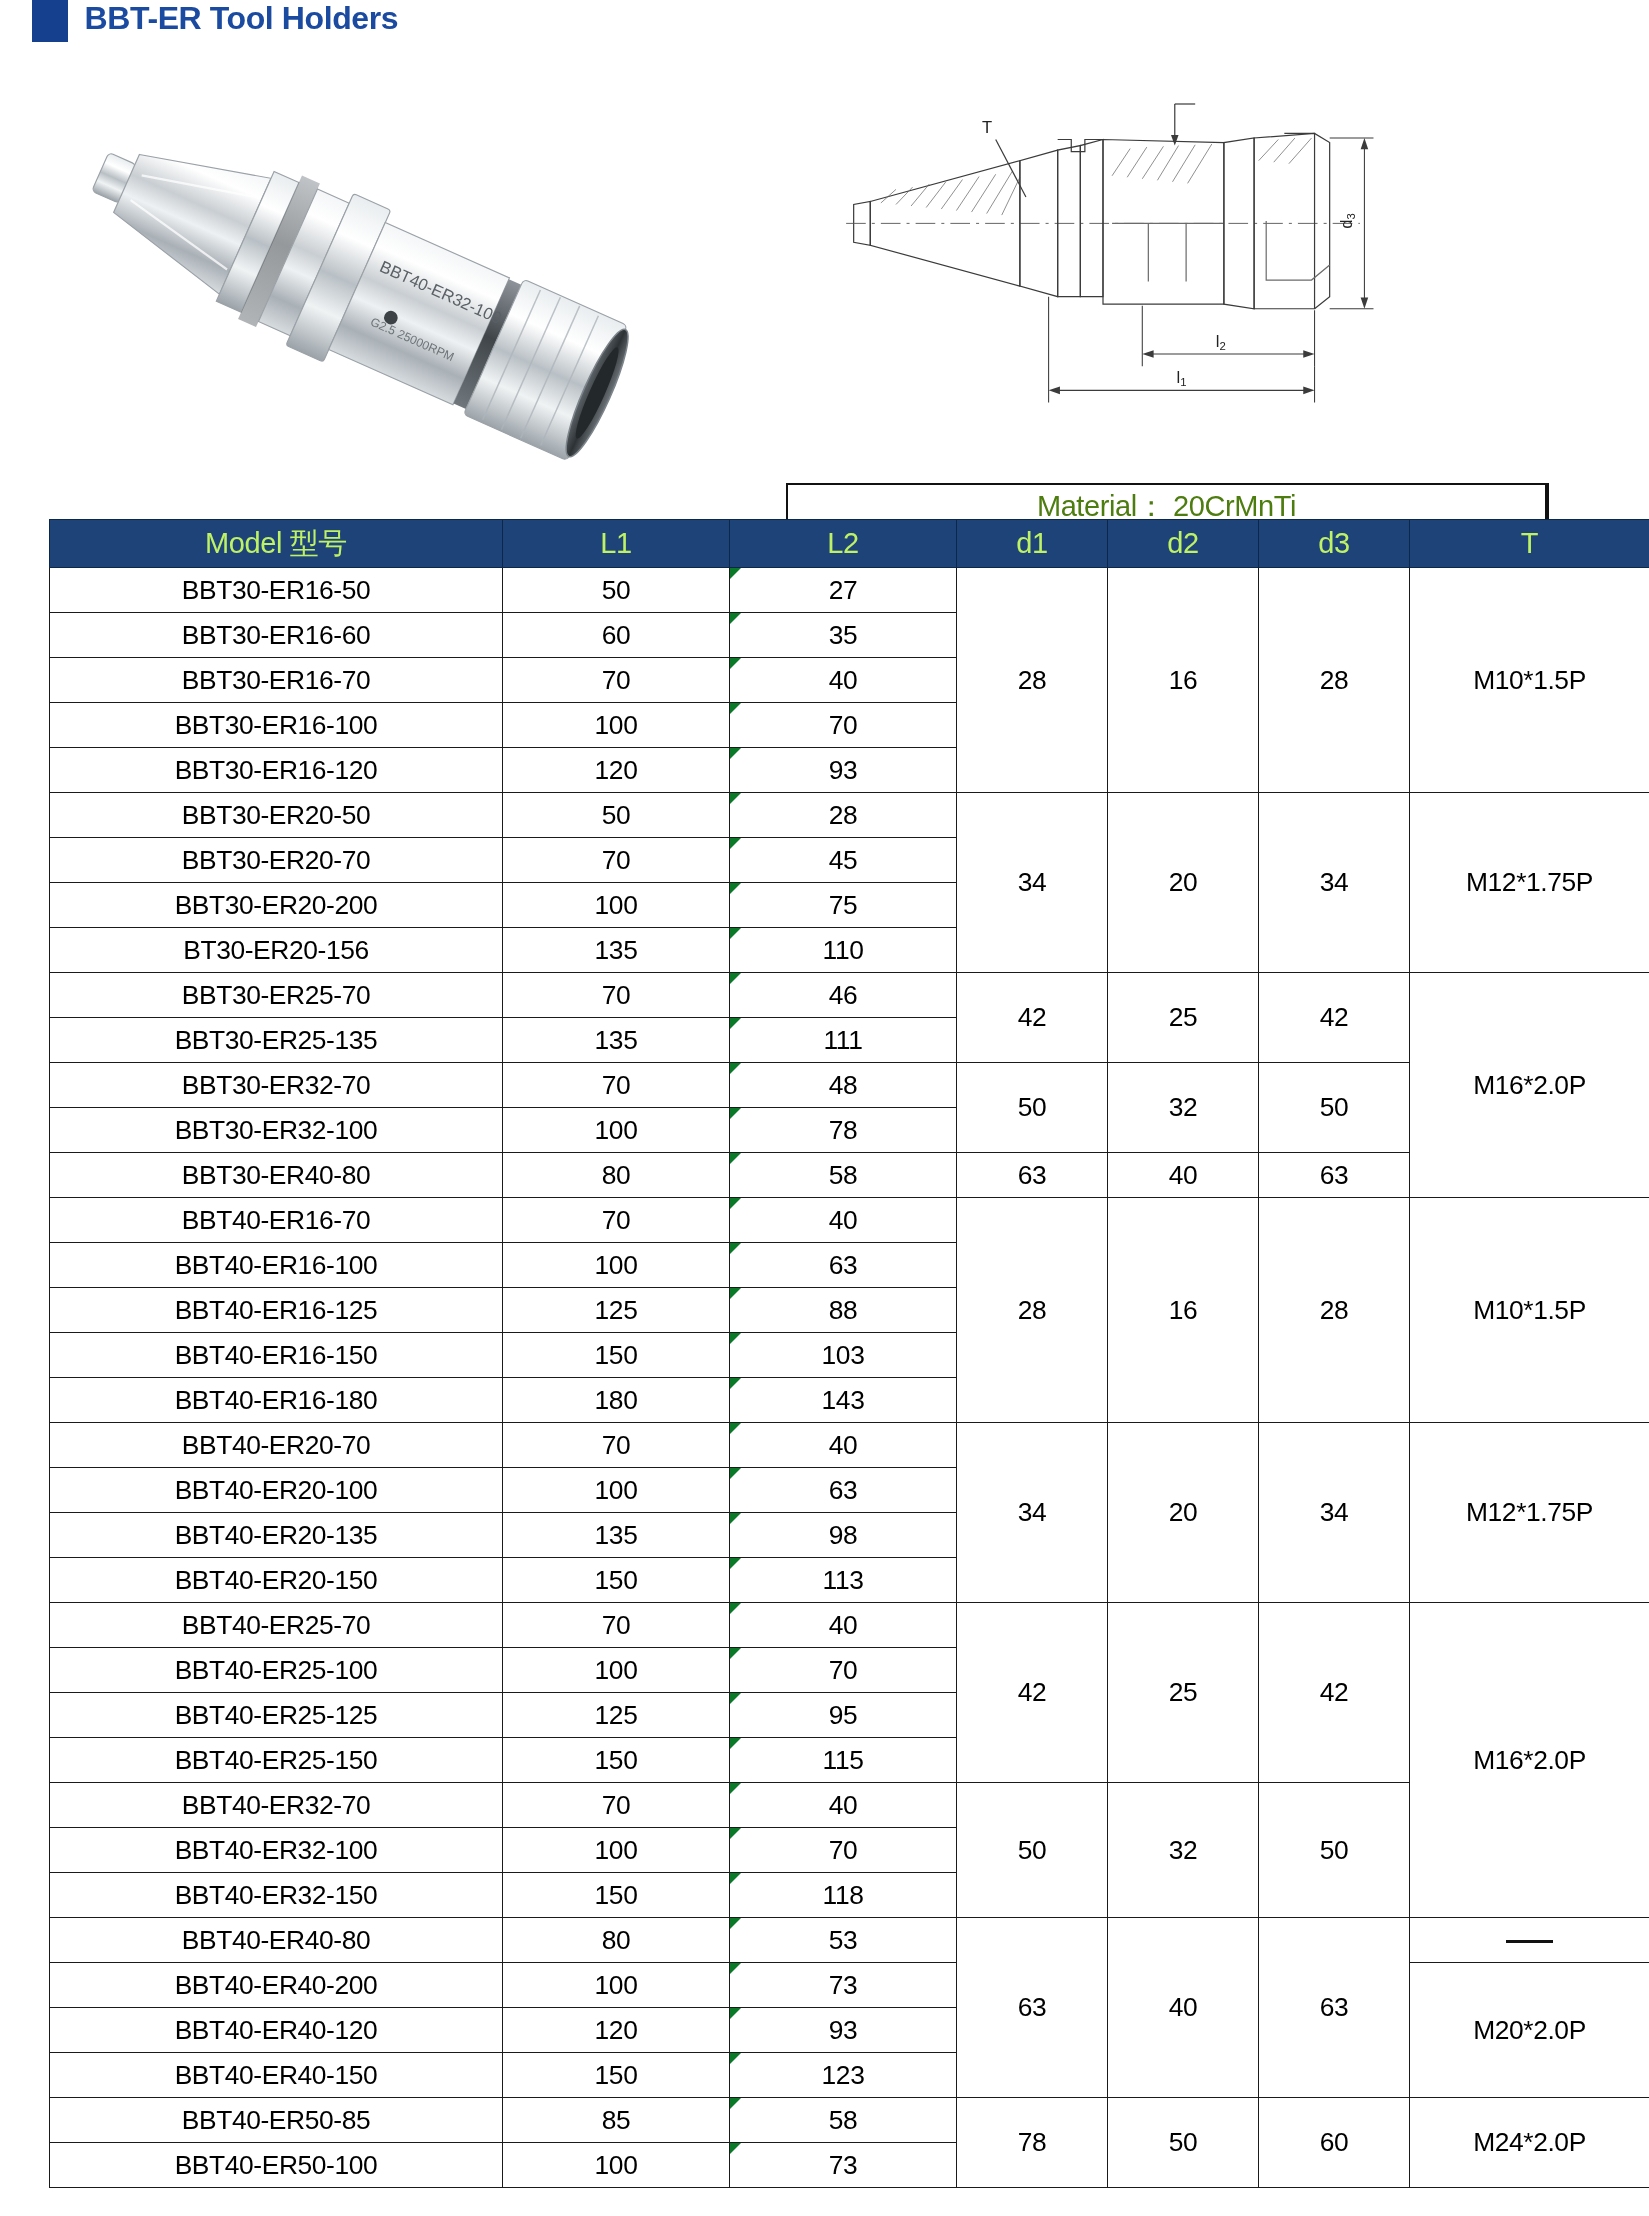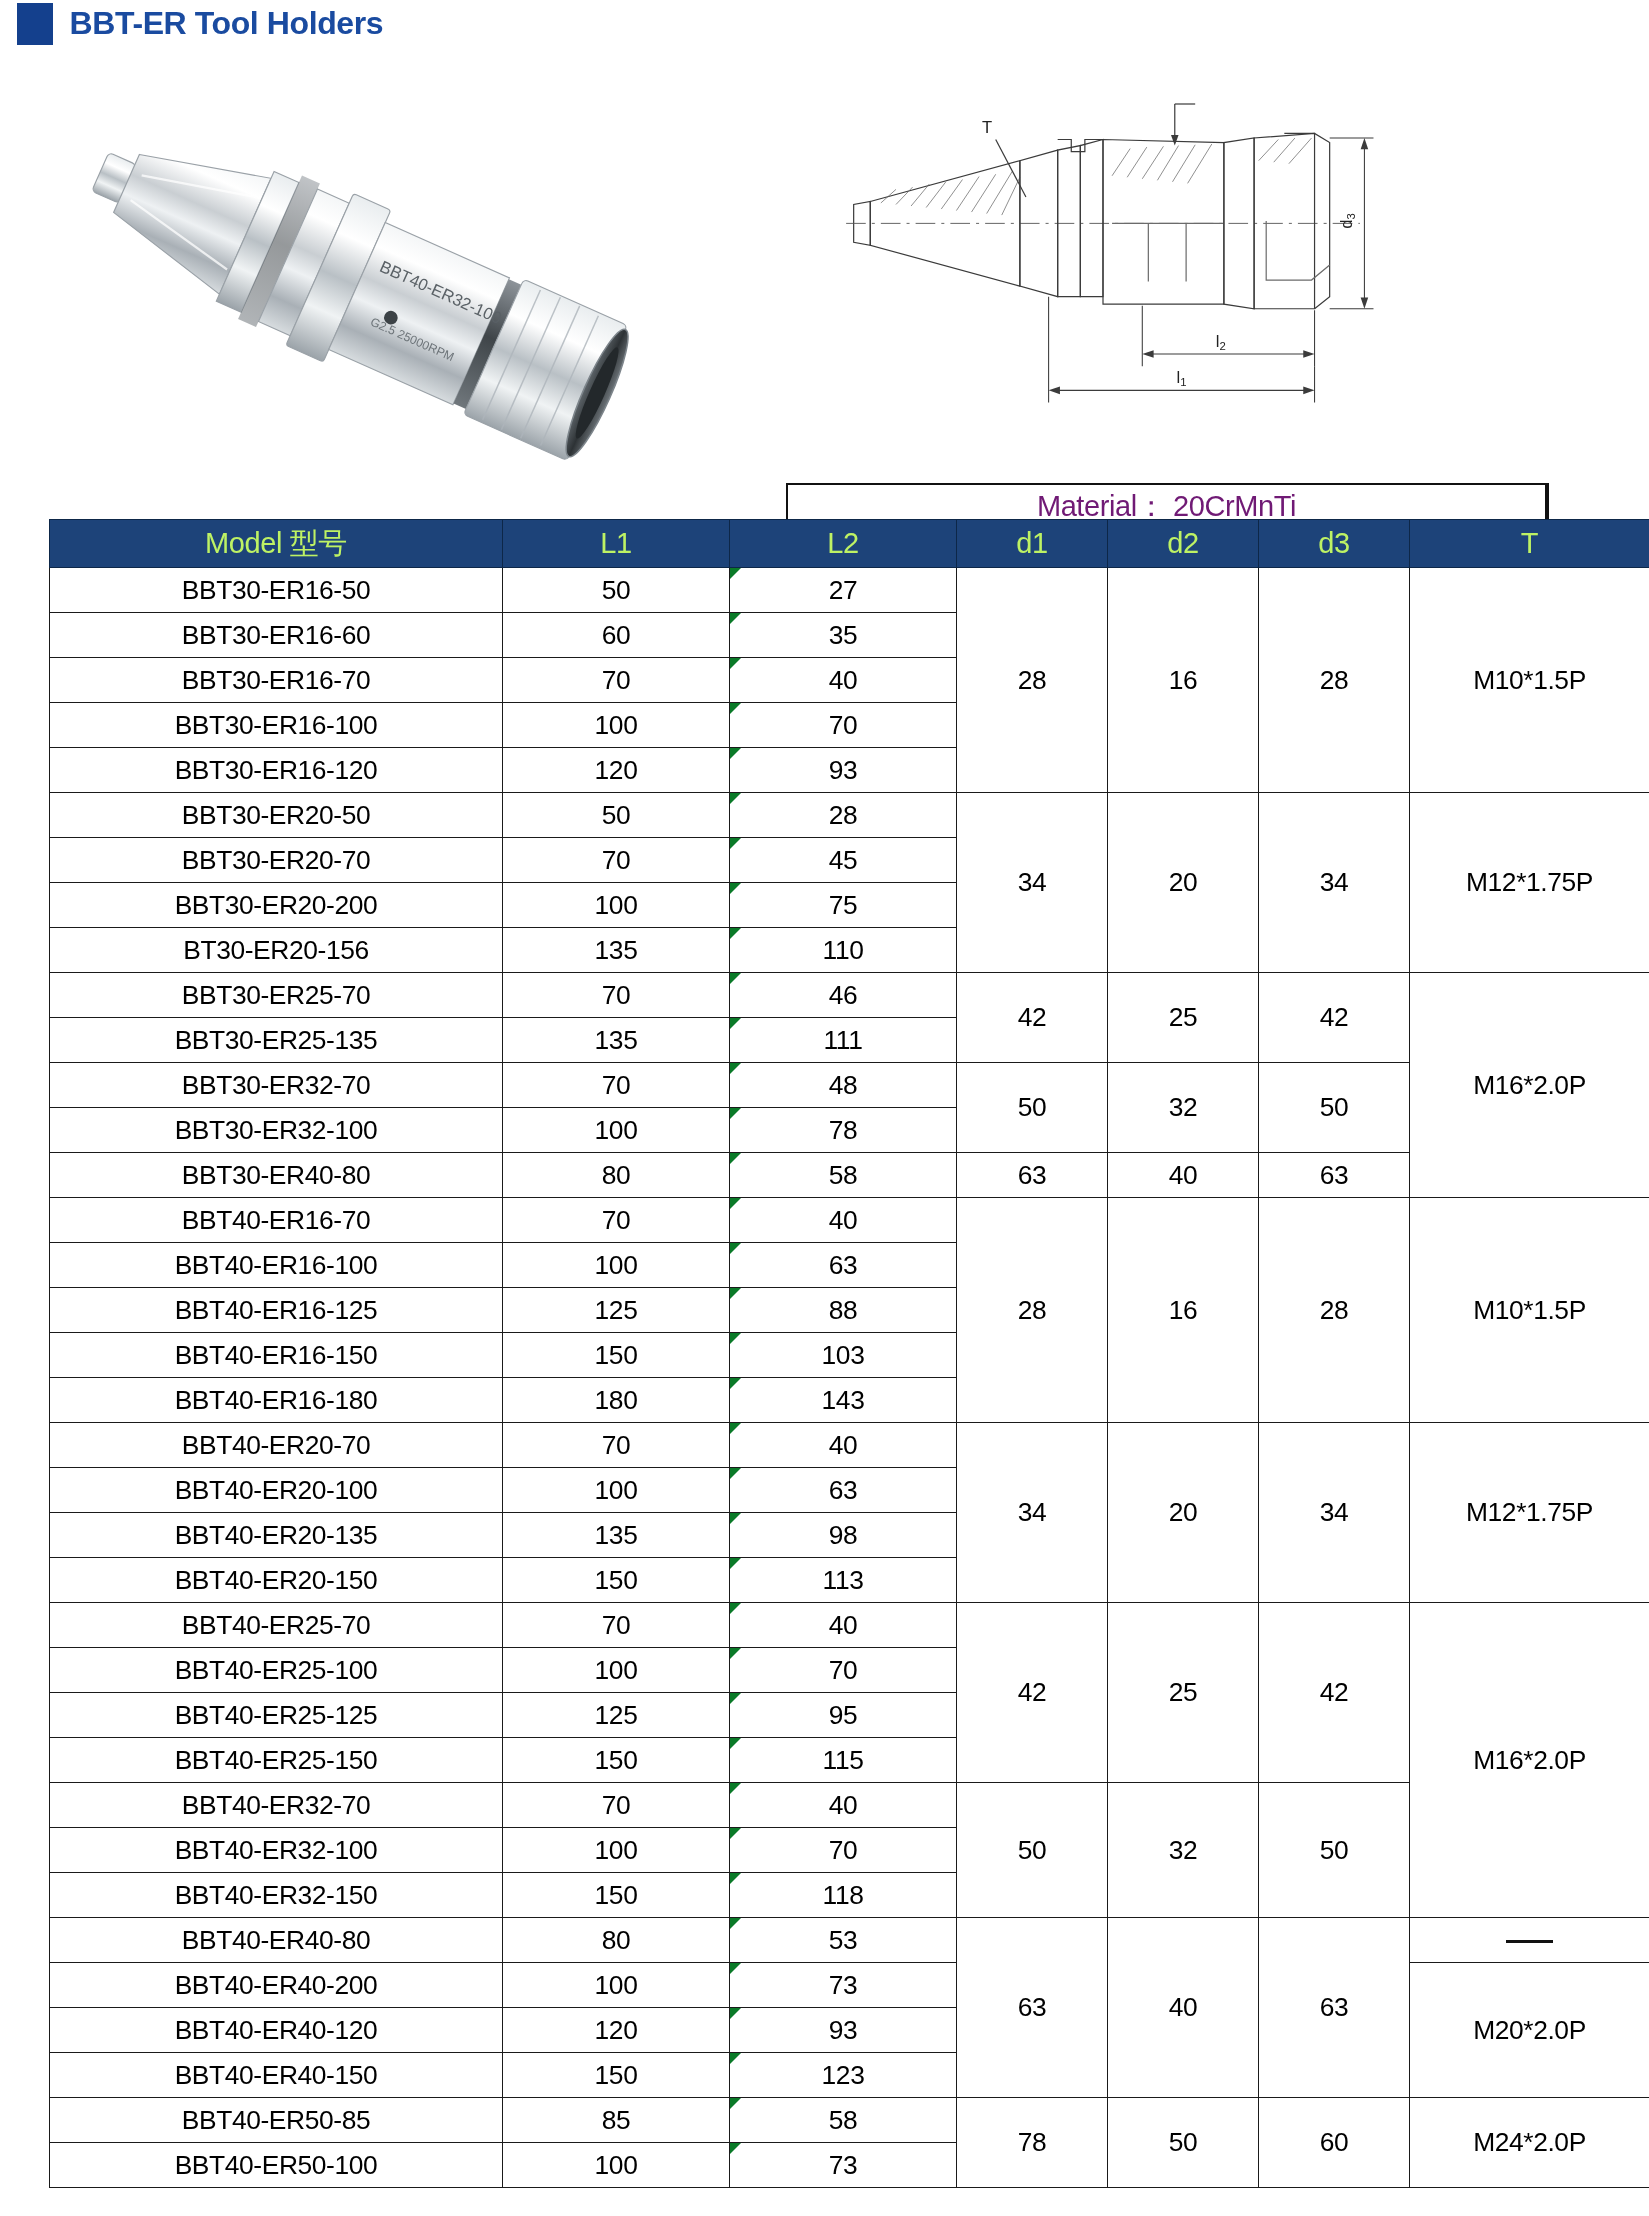--- a/index.html
+++ b/index.html
@@ -7,22 +7,22 @@
   body {
     width: 1650px; height: 2216px;
     background: #ffffff;
     font-family: "Liberation Sans", sans-serif;
     color: #000;
     overflow: hidden;
   }
 
   
   .title-bar {
-    display: flex; align-items: center;
-    height: 47px; padding-left: 17px;
+    display: flex; align-items: flex-start;
+    height: 47px; padding-left: 32px;
   }
   .title-square {
     width: 36px; height: 42px;
     background: #14408d;
     margin-right: 16.6px;
   }
   .title-text {
     font-size: 32px; font-weight: bold;
     color: #1a4ba0; letter-spacing: -0.4px;
   }
@@ -56,21 +56,21 @@
     letter-spacing: -0.4px;
   }
   .spec-box {
     position: absolute; left: 786px; top: 436px;
     width: 763px; height: 47px;
     border: 2.3px solid #111;
     display: flex; align-items: stretch;
   }
   .spec-cell {
     flex: 1; display: flex; align-items: center; justify-content: center;
-    font-size: 29px; color: #701a75; letter-spacing: -0.4px;
+    font-size: 29px; color: #4d7c0f; letter-spacing: -0.4px;
     padding: 0 4.5px;
   }
   .spec-cell.left { border-right: 2.3px solid #111; }
 
   
   .table-wrap {
     position: relative;
     margin: 0 auto;
     width: 1600px;
   }

